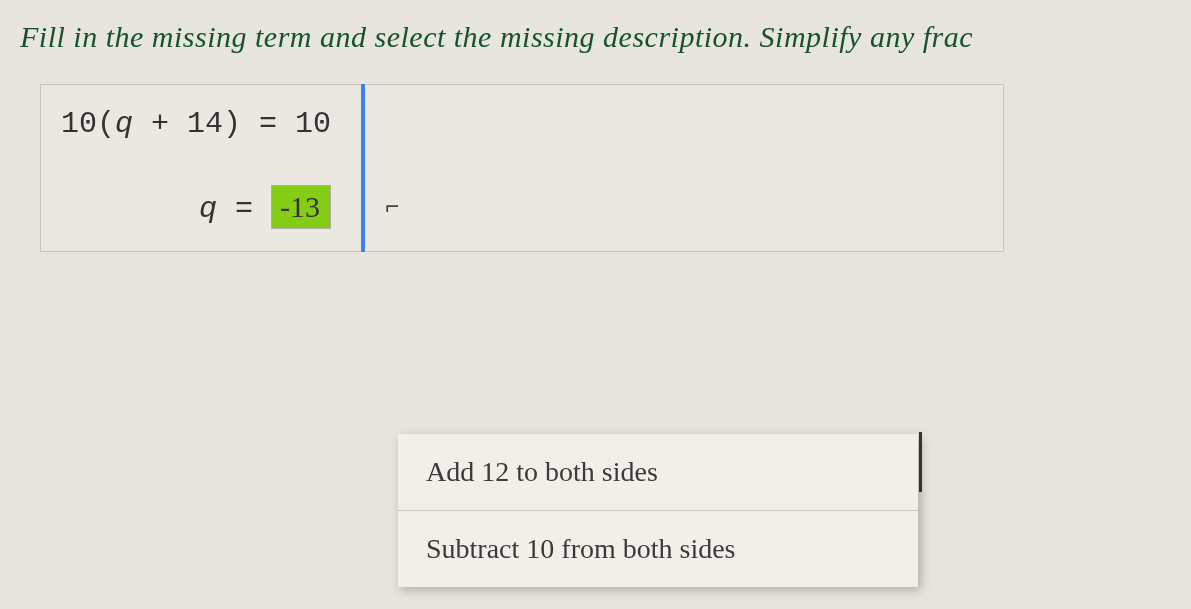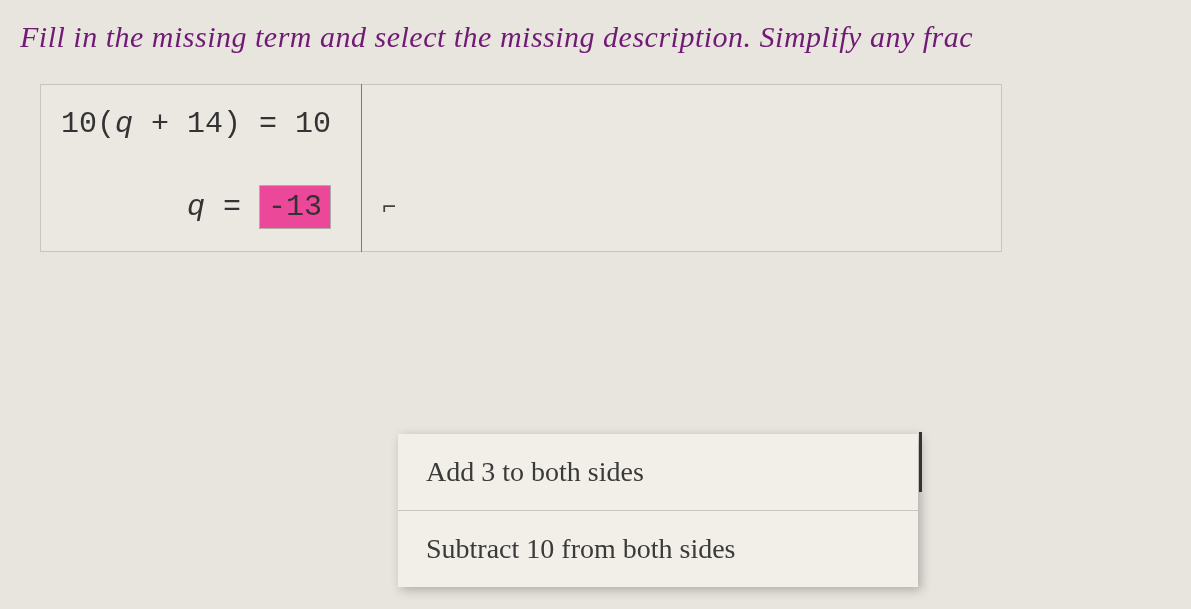--- a/index.html
+++ b/index.html
@@ -11,35 +11,35 @@
       font-family: Georgia, 'Times New Roman', serif;
       background: #e8e4de;
       width: 1191px;
       height: 609px;
       overflow: hidden;
       position: relative;
     }
     .instruction {
       font-style: italic;
       font-size: 30px;
-      color: #701a75;
+      color: #14532d;
       padding: 20px 30px 30px 20px;
       letter-spacing: 0.5px;
     }
     .problem-container {
       position: relative;
       margin-left: 40px;
     }
     .problem-table {
       border: 1px solid #c8c4be;
       background: #ebe7e1;
       border-collapse: collapse;
     }
     .equation-cell {
-      border-right: 1px solid #3b82f6;
+      border-right: 4px solid #3b82f6;
       padding: 22px 30px;
       font-family: 'Courier New', monospace;
       font-size: 30px;
       color: #333;
       text-align: right;
       min-width: 310px;
       vertical-align: middle;
       height: 72px;
       margin-left: 32px;
     }
@@ -51,23 +51,23 @@
       padding: 10px 20px;
       min-width: 640px;
       vertical-align: middle;
     }
     .italic-q {
       font-style: italic;
     }
     .answer-input-box {
       display: inline-block;
       border: 1px solid #b0aca6;
-      background: #ec4899;
+      background: #84cc16;
       padding: 4px 8px;
-      font-family: Liberation Mono, monospace;
+      font-family: Liberation Serif, serif;
       font-size: 30px;
       min-width: 60px;
       text-align: left;
     }
     .dropdown-select {
       position: relative;
       width: 595px;
       height: 44px;
       border: 1px solid #4a8fc9;
       background: #e8e4de;
@@ -142,17 +142,17 @@
       </td>
       <td class="description-cell">
         <span class="small-bracket">⌐</span>
       </td>
     </tr>
   </tbody>
     </table>
 
   <div class="dropdown-menu menu-wrapper">
     <div class="divider-mark"></div>
-    <div class="dropdown-option">Add 3 to both sides</div>
+    <div class="dropdown-option">Add 12 to both sides</div>
     <div class="dropdown-option">Subtract 10 from both sides</div>
 
   </div>
 </div>
 
 </body></html>

